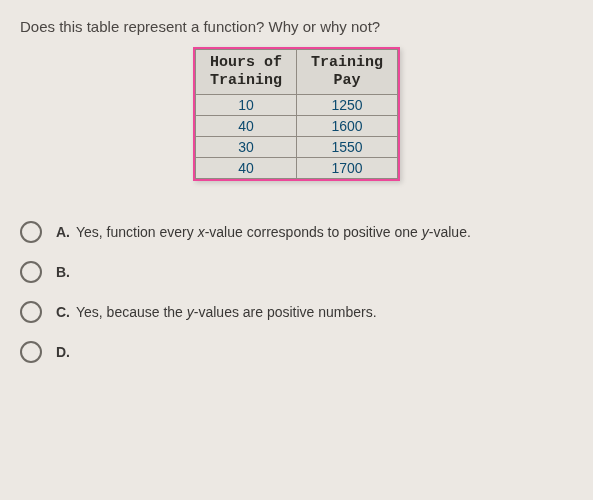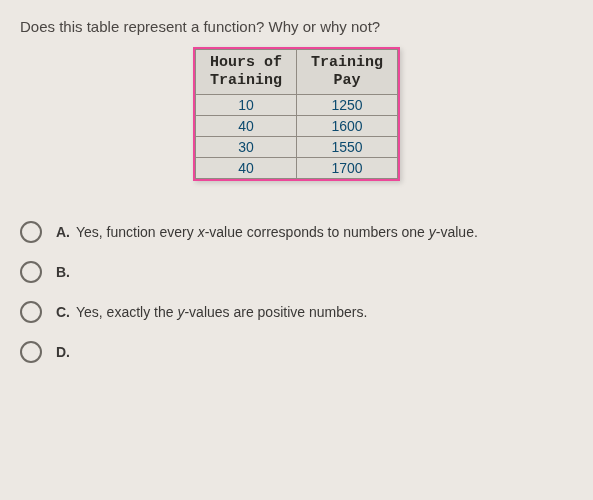--- a/index.html
+++ b/index.html
@@ -119,28 +119,28 @@
           </tr>
       </tbody>
     </table>
   </div>
 </div>
 
 <div class="options">
   <div class="option">
     <div class="radio"></div>
     <span class="option-label">A.</span>
-    <span class="option-text"><span>Yes, function every </span><span class="italic">x</span><span>-value corresponds to numbers one </span><span class="italic">y</span><span>-value.</span></span>
+    <span class="option-text"><span>Yes, function every </span><span class="italic">x</span><span>-value corresponds to positive one </span><span class="italic">y</span><span>-value.</span></span>
   </div>
   <div class="option">
     <div class="radio"></div>
     <span class="option-label">B.</span>
   </div>
   <div class="option">
     <div class="radio"></div>
     <span class="option-label">C.</span>
-    <span class="option-text"><span>Yes, exactly the </span><span class="italic">y</span><span>-values are positive numbers.</span></span>
+    <span class="option-text"><span>Yes, because the </span><span class="italic">y</span><span>-values are positive numbers.</span></span>
   </div>
   <div class="option">
     <div class="radio"></div>
     <span class="option-label">D.</span>
   </div>
 </div>
 
 </body></html>

